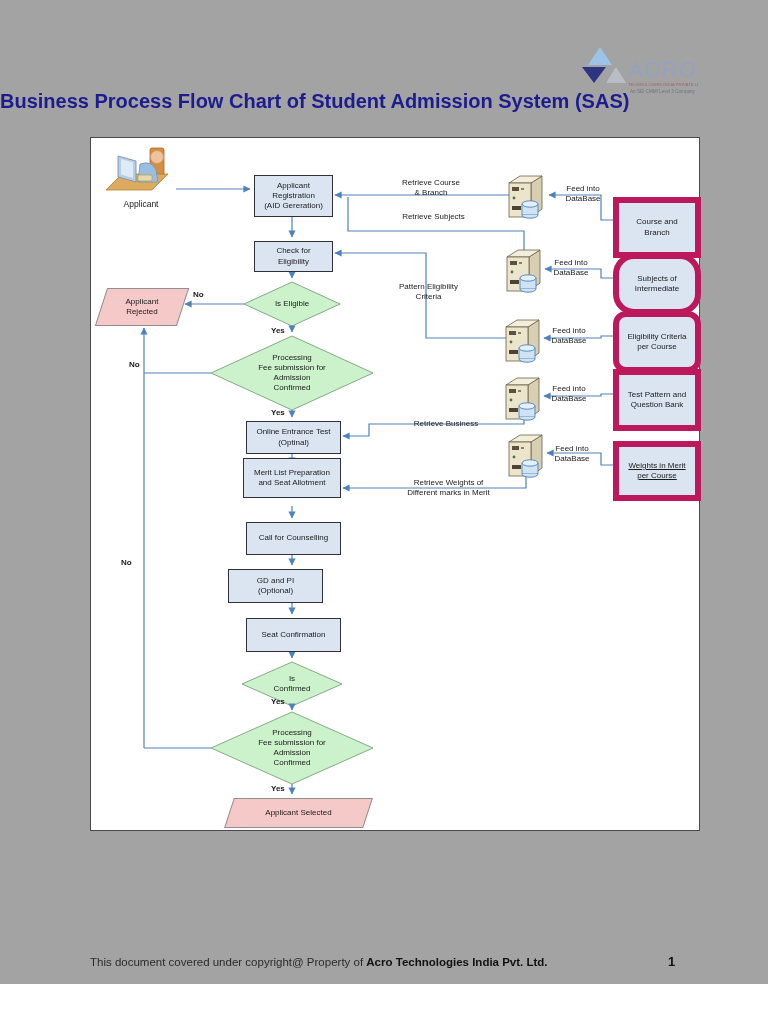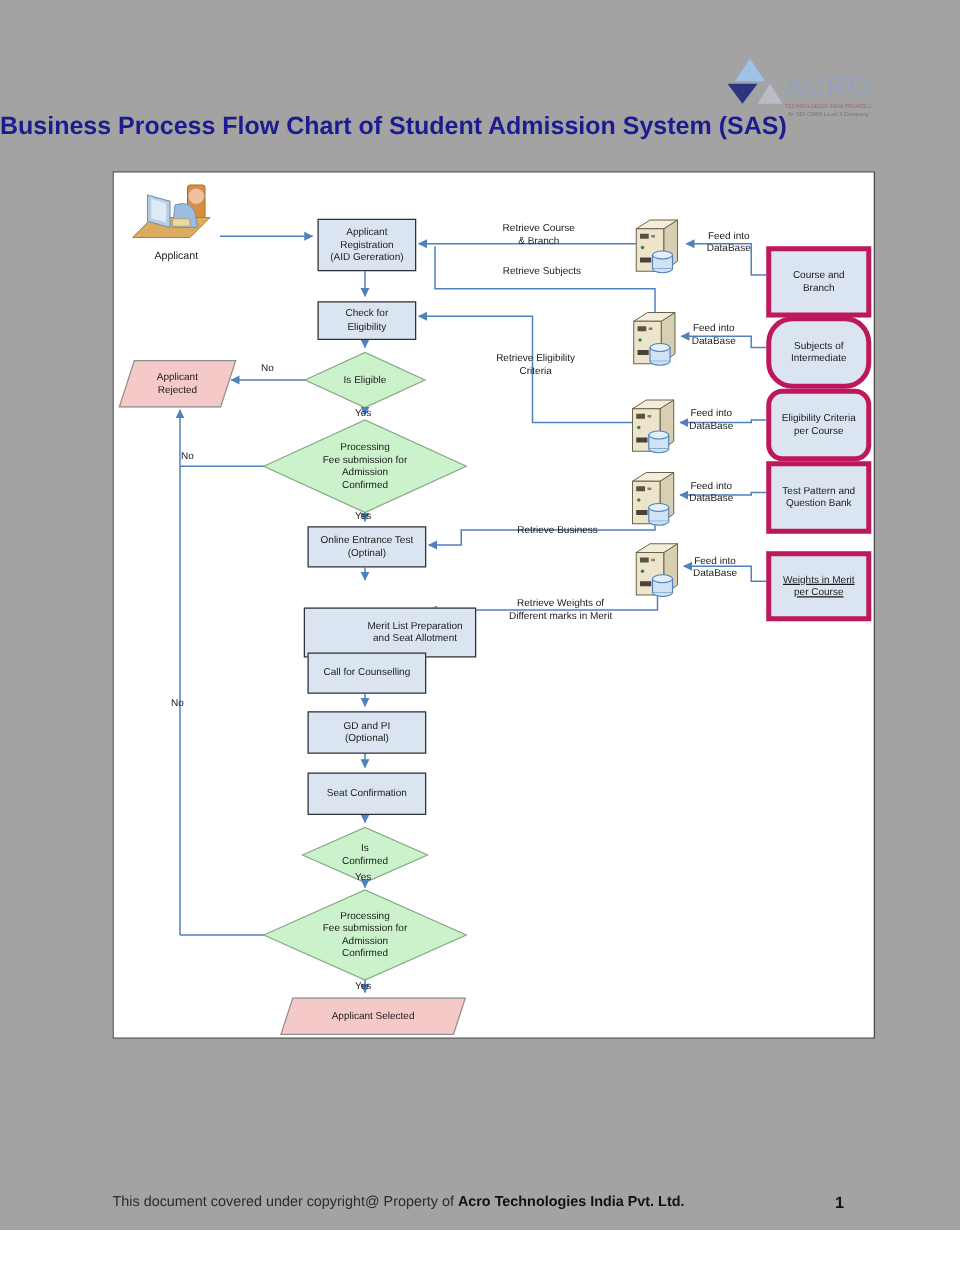--- a/index.html
+++ b/index.html
@@ -7,28 +7,28 @@
         font-family:"Liberation Sans", sans-serif;color:#222;}
   .title{position:absolute;top:90px;left:0;width:768px;text-align:left;
          font-size:20px;font-weight:bold;color:#1c1c8f;}
   .logo{position:absolute;left:576px;top:44px;width:122px;height:54px;}
   .frame{position:absolute;left:90px;top:137px;width:608px;height:692px;
          border:1px solid #4a4a4a;background:#fff;}
   .lines{position:absolute;left:0;top:0;width:608px;height:692px;}
   .node{position:absolute;display:flex;align-items:center;justify-content:center;
         text-align:center;font-size:8px;line-height:1.28;white-space:pre-line;color:#1a1a1a;}
   .proc{background:#dbe5f1;border:1px solid #2e3238;}
-  .store{background:#dbe5f1;border:4px solid #be185d;}
+  .store{background:#dbe5f1;border:6px solid #be185d;}
   .dtext{background:transparent;}
   .para{background:#f6c9c9;border:1px solid #8f8f8f;transform:skewX(-18deg);}
   .para .inner{transform:skewX(18deg);display:block;width:100%;text-align:center;
                white-space:pre-line;}
   .lbl{position:absolute;font-size:8px;line-height:1.3;text-align:center;
        white-space:pre-line;color:#1a1a1a;}
-  .yn{position:absolute;font-size:8px;color:#1a1a1a;text-align:right;width:26px;}
+  .yn{position:absolute;font-size:8px;color:#1a1a1a;text-align:left;width:26px;font-weight:bold;}
   .actor-label{position:absolute;font-size:8.5px;text-align:center;color:#1a1a1a;}
   .footer{position:absolute;top:956px;left:90px;width:560px;font-size:11.5px;color:#2b2b2b;}
   .footer b{color:#111;}
   .pagenum{position:absolute;top:954px;left:668px;font-size:13px;font-weight:bold;color:#111;}
 </style>
 </head>
 <body>
 
 <div class="page">
 
@@ -121,24 +121,24 @@
 
     <div class="actor-label" style="left:8px;top:61px;width:84px;">Applicant</div>
 
     <div class="node proc" style="left:163px;top:37px;width:77px;height:40px;">Applicant
 Registration
 (AID Gereration)</div>
     <div class="node proc" style="left:163px;top:103px;width:77px;height:29px;">Check for
 Eligibility</div>
     <div class="node proc" style="left:155px;top:283px;width:93px;height:31px;">Online Entrance Test
 (Optinal)</div>
-    <div class="node proc" style="left:152px;top:348px;width:96px;height:38px;padding-left:40px;">Merit List Preparation
+    <div class="node proc" style="left:152px;top:320px;width:96px;height:38px;">Merit List Preparation
 and Seat Allotment</div>
     <div class="node proc" style="left:155px;top:384px;width:93px;height:31px;text-align:center;">Call for Counselling</div>
-    <div class="node proc" style="left:155px;top:431px;width:93px;height:32px;">GD and PI
+    <div class="node proc" style="left:137px;top:431px;width:93px;height:32px;">GD and PI
 (Optional)</div>
     <div class="node dtext" style="left:153px;top:144px;width:96px;height:44px;">Is Eligible</div>
 
     <div class="node proc" style="left:155px;top:480px;width:93px;height:32px;">Seat Confirmation</div>
     <div class="node dtext" style="left:120px;top:198px;width:162px;height:74px;">Processing
 Fee submission for
 Admission
 Confirmed</div>
     <div class="node dtext" style="left:151px;top:524px;width:100px;height:44px;">Is
 Confirmed</div>
@@ -162,21 +162,21 @@
     <div class="node store" style="left:522px;top:173px;width:76px;height:50px;border-radius:13px;">Eligibility Criteria
 per Course</div>
     <div class="node store" style="left:522px;top:231px;width:76px;height:50px;">Test Pattern and
 Question Bank</div>
     <div class="node store" style="left:522px;top:303px;width:76px;height:48px;text-decoration:underline;">Weights in Merit
 per Course</div>
 
     <div class="lbl" style="left:290px;top:40px;width:100px;">Retrieve Course
 &amp; Branch</div>
     <div class="lbl" style="left:295px;top:74px;width:95px;">Retrieve Subjects</div>
-    <div class="lbl" style="left:285px;top:144px;width:105px;">Retrieve Eligibility
+    <div class="lbl" style="left:285px;top:144px;width:105px;">Pattern Eligibility
 Criteria</div>
     <div class="lbl" style="left:305px;top:281px;width:100px;">Retrieve Business</div>
     <div class="lbl" style="left:295px;top:340px;width:125px;">Retrieve Weights of
 Different marks in Merit</div>
 
     <div class="lbl" style="left:462px;top:46px;width:60px;">Feed into
 DataBase</div>
     <div class="lbl" style="left:450px;top:120px;width:60px;">Feed into
 DataBase</div>
     <div class="lbl" style="left:448px;top:188px;width:60px;">Feed into

